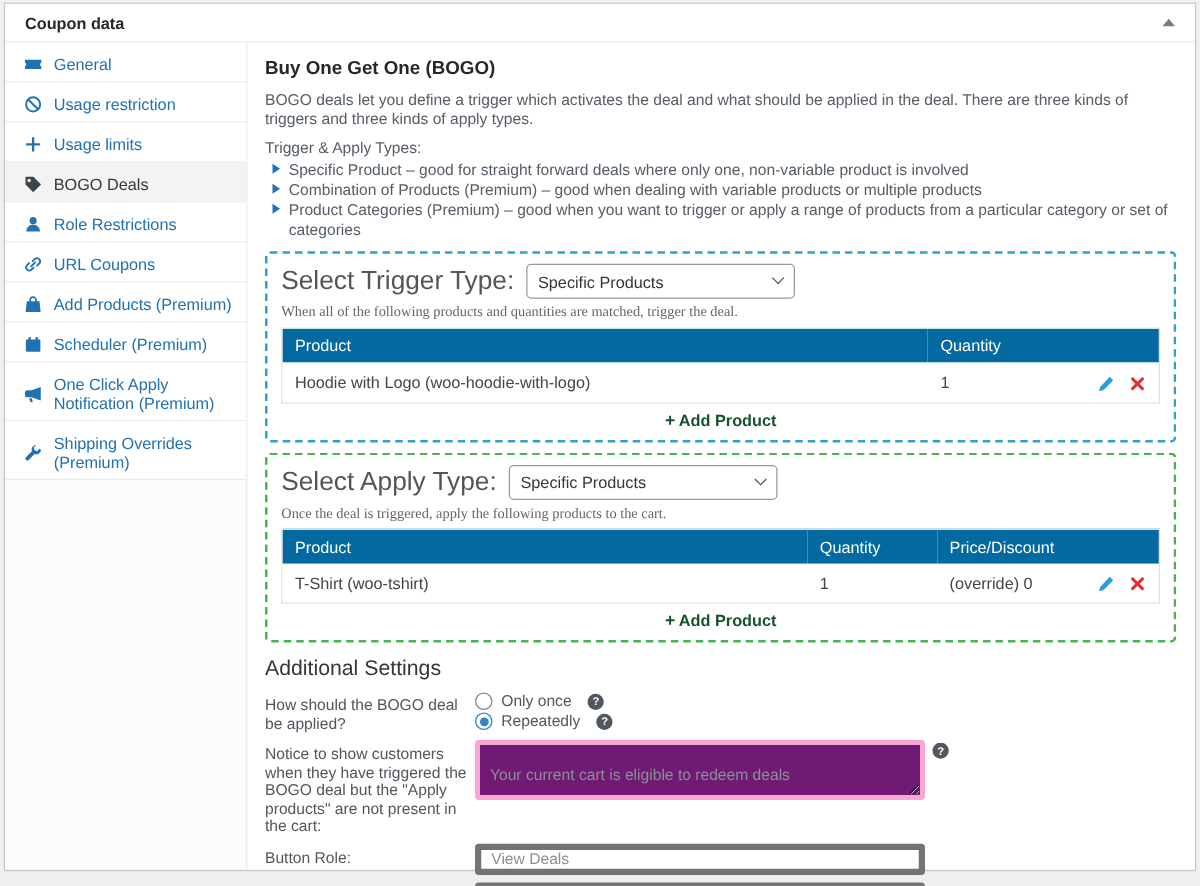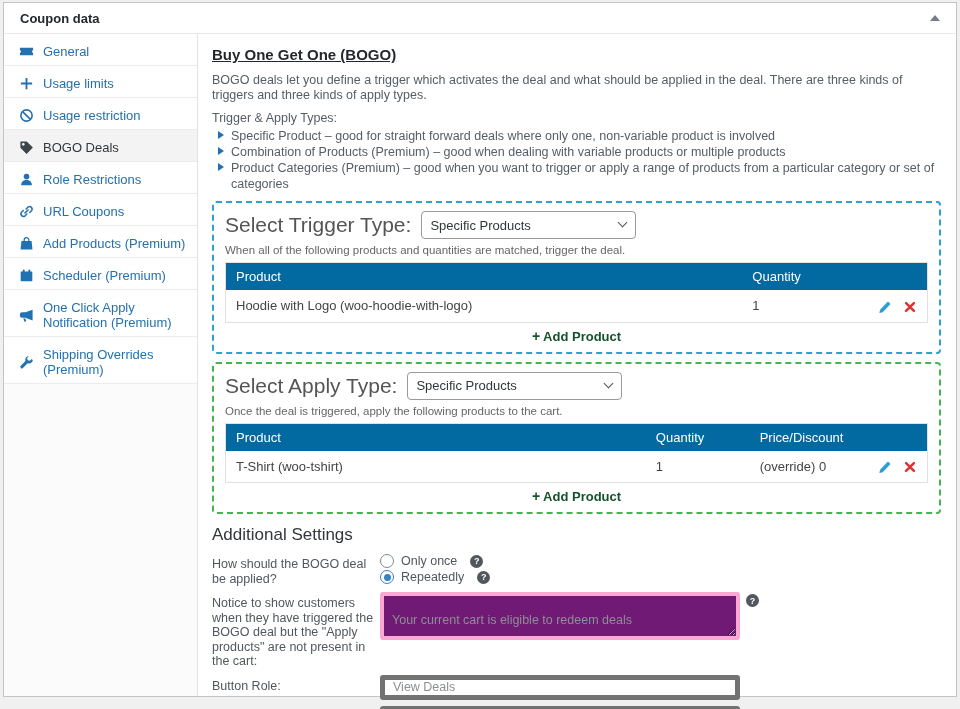--- a/index.html
+++ b/index.html
@@ -56,21 +56,21 @@
   .sidebar li.active { background: #f3f3f3; color: #32373c; }
   .sidebar li.active .s-icon { color: #3c434a; }
   .s-icon svg { width: 100%; height: 100%; display: block; }
 
   .content {
     flex: 1; min-width: 0;
     display: flex; flex-direction: column;
     padding: 8px 15px 0 14px;
     background: #fff;
   }
-  h2.bogo-title { font-size: 15px; font-weight: 700; color: #23282d; margin: 4px 0 10px; text-decoration: underline; }
+  h2.bogo-title { font-size: 15px; font-weight: 700; color: #23282d; margin: 4px 0 10px; }
   .intro { font-size: 12.5px; color: #555d66; line-height: 15px; margin-bottom: 8px; }
   .types-label { font-size: 12.5px; color: #555d66; margin-bottom: 3px; }
   .type-item { display: flex; align-items: baseline; gap: 7px; line-height: 16px; color: #555d66; padding-left: 6px; }
   .tri {
     width: 0; height: 0; flex: 0 0 auto; position: relative; top: -1px;
     border-top: 4px solid transparent;
     border-bottom: 4px solid transparent;
     border-left: 6px solid #2271b1;
     display: inline-block;
   }
@@ -88,21 +88,21 @@
     border: 1px solid #999; border-radius: 4px;
     background: #fff; cursor: pointer;
   }
   .type-select { width: 215px; }
   .chev {
     position: absolute; right: 10px; top: 50%;
     width: 7px; height: 7px; margin-top: -6px;
     border-right: 1.6px solid #555; border-bottom: 1.6px solid #555;
     transform: rotate(45deg); pointer-events: none;
   }
-  .helper { font-size: 11.5px; color: #666; margin: 5px 0 5px; line-height: 13px; }
+  .helper { font-size: 11.5px; color: #666; margin: 5px 0 5px; line-height: 13px; font-family: Liberation Serif, serif; }
   table.deal-table { width: 100%; border-collapse: collapse; border: 1px solid #e1e1e1; }
   .deal-table th {
     background: #0369a1; color: #fff; font-weight: 400; font-size: 13px;
     text-align: left; padding: 6px 10px;
   }
   .deal-table td { background: #fff; font-size: 13px; color: #444; padding: 8px 10px; }
   .actions-cell { text-align: right; white-space: nowrap; }
   .icon-btn { display: inline-block; width: 14px; height: 14px; cursor: pointer; vertical-align: middle; }
   .icon-btn + .icon-btn { margin-left: 7px; }
   .icon-btn svg { width: 100%; height: 100%; display: block; }
@@ -161,34 +161,34 @@
         <li>
           <span class="s-icon">
               <svg viewBox="0 0 16 16" fill="currentColor">
                 <path d="M1 4h14v2.3a1.9 1.9 0 000 3.4V12H1V9.7a1.9 1.9 0 000-3.4z"></path>
               </svg>
             </span>
           <span>General</span>
         </li>
         <li>
           <span class="s-icon">
-              <svg viewBox="0 0 16 16" fill="currentColor">
-                <path d="M7 2h2v5h5v2H9v5H7V9H2V7h5z"></path>
-              </svg>
-            </span>
-          <span>Usage limits</span>
-        </li>
-        <li>
-          <span class="s-icon">
               <svg viewBox="0 0 16 16" fill="none" stroke="currentColor" stroke-width="1.7">
                 <circle cx="8" cy="8" r="6"></circle>
                 <line x1="3.8" y1="3.8" x2="12.2" y2="12.2"></line>
               </svg>
             </span>
           <span>Usage restriction</span>
+        </li>
+        <li>
+          <span class="s-icon">
+              <svg viewBox="0 0 16 16" fill="currentColor">
+                <path d="M7 2h2v5h5v2H9v5H7V9H2V7h5z"></path>
+              </svg>
+            </span>
+          <span>Usage limits</span>
         </li>
         <li class="active">
           <span class="s-icon">
               <svg viewBox="0 0 16 16" fill="currentColor">
                 <path d="M8.2 1.5H1.5v6.7l6.6 6.6 6.7-6.7zM4.6 6.1A1.5 1.5 0 116.1 4.6 1.5 1.5 0 014.6 6.1z"></path>
               </svg>
             </span>
           <span>BOGO Deals</span>
         </li>
         <li>

